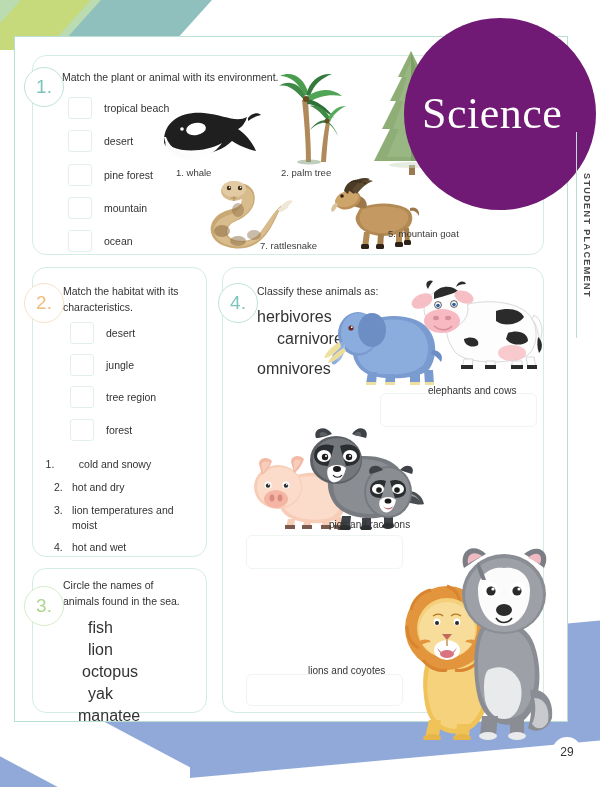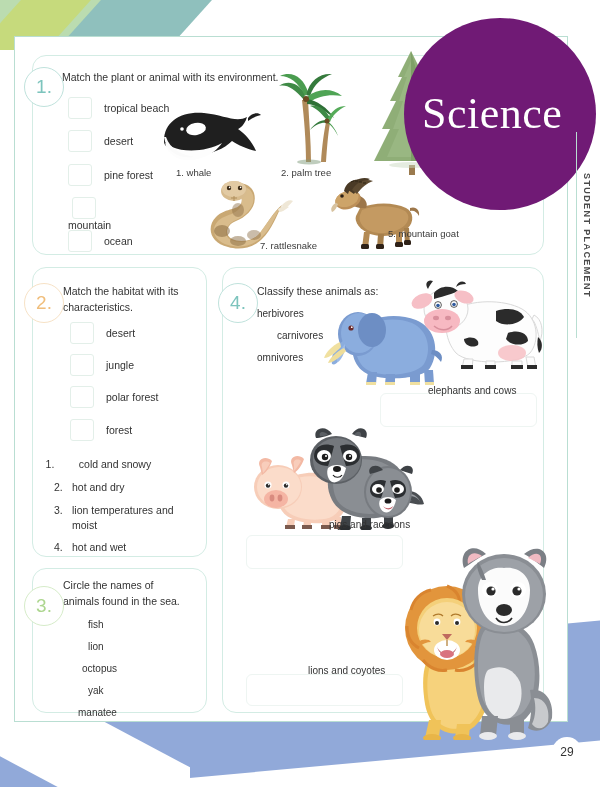--- a/index.html
+++ b/index.html
@@ -179,21 +179,21 @@
   .answer-box {
     width: 22px; height: 20px;
     border: 1px solid #e3efe9;
     border-radius: 3px;
     background: #ffffff;
     margin-right: 12px;
     flex: none;
   }
   .plain-opt {
     position: absolute;
-    font-size: 10px;
+    font-size: 16px;
     color: #333333;
   }
   .numbered {
     position: absolute;
     font-size: 10.5px;
     color: #333333;
     line-height: 1.45;
   }
   .numbered .idx {
     display: inline-block;
@@ -283,21 +283,21 @@
     <span>tropical beach</span>
   </div>
   <div class="opt-row" style="left:68px; top:130px;">
     <div class="answer-box"></div>
     <span>desert</span>
   </div>
   <div class="opt-row" style="left:68px; top:164px;">
     <div class="answer-box"></div>
     <span>pine forest</span>
   </div>
-  <div class="opt-row" style="left:68px; top:197px;flex-direction:column;">
+  <div class="opt-row" style="left:68px; top:197px;">
     <div class="answer-box"></div>
     <span>mountain</span>
   </div>
   <div class="opt-row" style="left:68px; top:230px;">
     <div class="answer-box"></div>
     <span>ocean</span>
   </div>
 
   <svg class="art" style="left:152px; top:103px;" width="110" height="62" viewBox="0 0 110 62">
     <path d="M12 38 C12 18 30 8 52 10 C72 12 84 20 95 14 C92 24 86 26 86 26 C92 30 100 38 104 48 C95 46 86 42 80 38 C70 48 52 54 36 50 C22 47 12 46 12 38 Z" fill="#1f1f1f"></path>
@@ -386,21 +386,21 @@
   <div class="opt-row" style="left:70px; top:322px;">
     <div class="answer-box"></div>
     <span>desert</span>
   </div>
   <div class="opt-row" style="left:70px; top:354px;">
     <div class="answer-box"></div>
     <span>jungle</span>
   </div>
   <div class="opt-row" style="left:70px; top:386px;">
     <div class="answer-box"></div>
-    <span>polar forest</span>
+    <span>tree region</span>
   </div>
   <div class="opt-row" style="left:70px; top:419px;">
     <div class="answer-box"></div>
     <span>forest</span>
   </div>
 
   <div class="numbered" style="left:41px; top:457px;text-align:center;">
     <span class="idx">1.</span><span class="body">cold and snowy</span>
   </div>
   <div class="numbered" style="left:54px; top:480px;">
@@ -421,21 +421,21 @@
   <div class="plain-opt" style="left:88px; top:641px;">lion</div>
   <div class="plain-opt" style="left:82px; top:663px;">octopus</div>
   <div class="plain-opt" style="left:88px; top:685px;">yak</div>
   <div class="plain-opt" style="left:78px; top:707px;">manatee</div>
 
   <div class="card" id="card-q4"></div>
   <div class="qnum teal" id="qnum-4">4.</div>
   <div class="prompt" style="left:257px; top:284px;">Classify these animals as:</div>
   <div class="plain-opt" style="left:257px; top:308px;">herbivores</div>
   <div class="plain-opt" style="left:257px; top:330px;margin-left:20px;">carnivores</div>
-  <div class="plain-opt" style="left:257px; top:352px;">omnivores</div>
+  <div class="plain-opt" style="left:257px; top:360px;">omnivores</div>
 
   <div class="q4-blank" style="left:380px; top:393px; width:155px; height:32px;"></div>
   <div class="q4-blank" style="left:246px; top:535px; width:155px; height:32px;"></div>
   <div class="q4-blank" style="left:246px; top:674px; width:155px; height:30px;"></div>
 
   <svg class="art" style="left:318px; top:300px;" width="130" height="86" viewBox="0 0 130 86">
     <path d="M40 30 C50 16 78 12 98 20 C118 28 122 52 112 68 C104 80 60 82 46 72 C34 64 30 44 40 30 Z" fill="#7a9bd0"></path>
     <path d="M42 32 C52 20 76 16 94 23 C110 30 114 50 106 64 C98 76 60 78 48 69 C38 62 34 44 42 32 Z" fill="#8badde"></path>
     <ellipse cx="40" cy="34" rx="20" ry="22" fill="#7a9bd0"></ellipse>
     <ellipse cx="41" cy="33" rx="18" ry="20" fill="#8badde"></ellipse>

